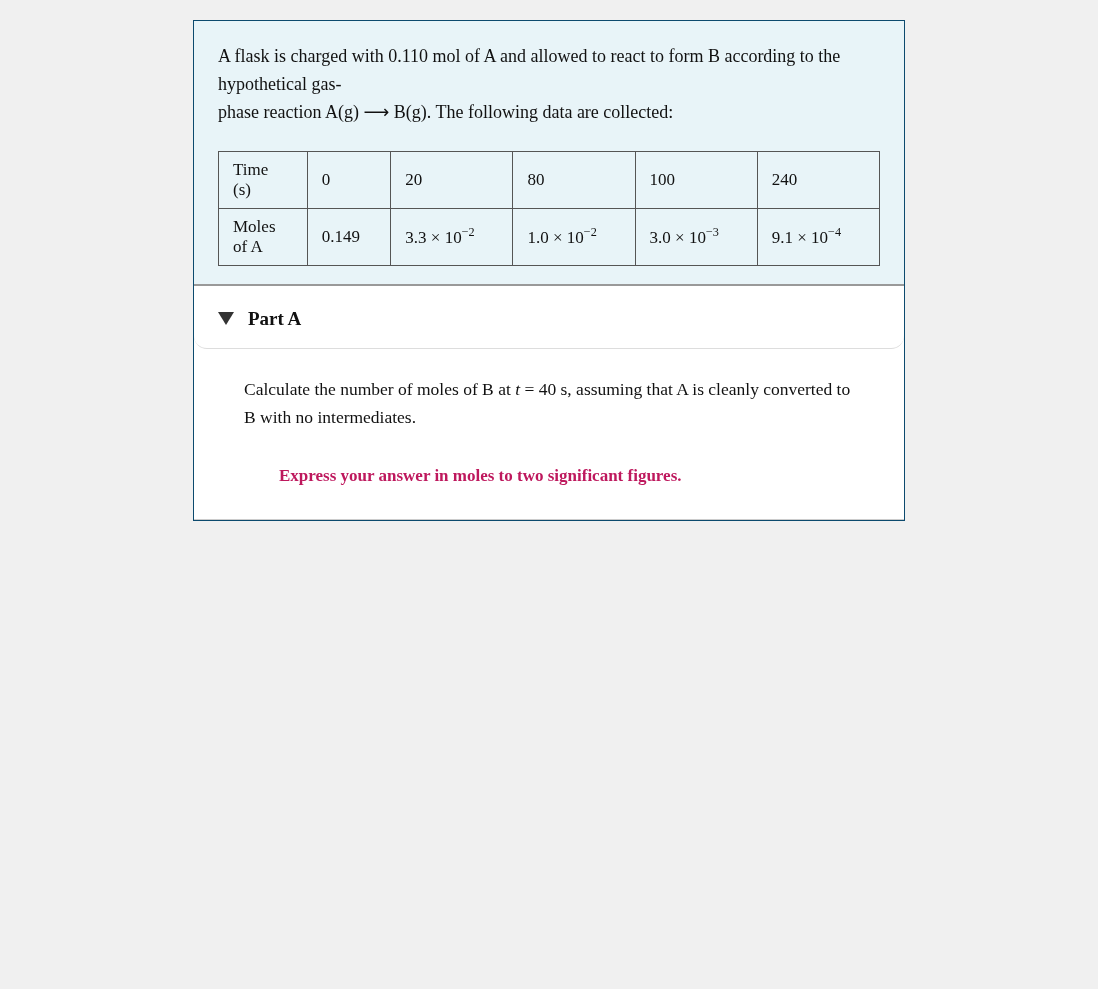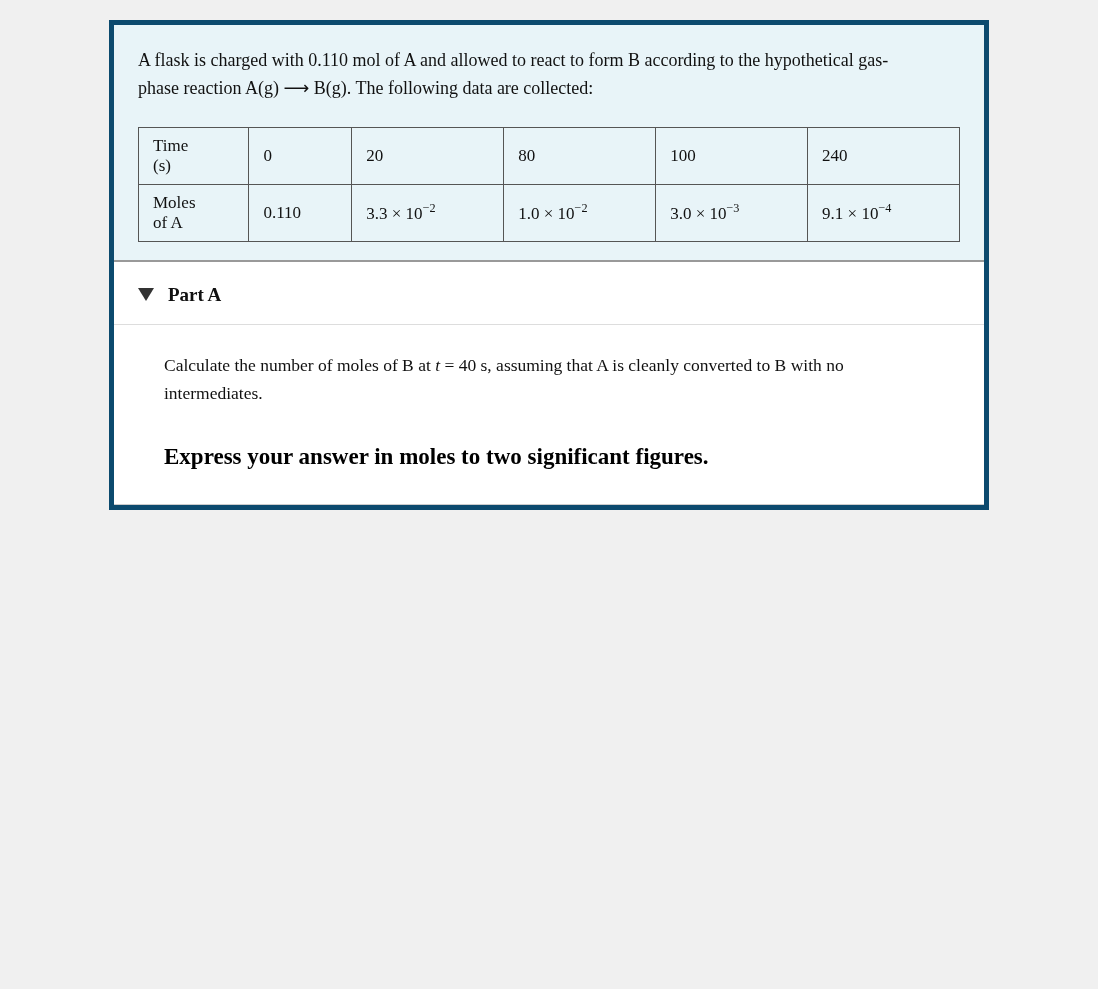--- a/index.html
+++ b/index.html
@@ -13,23 +13,23 @@
       background-color: #f0f0f0;
       width: 1098px;
       min-height: 989px;
       display: flex;
       justify-content: center;
       align-items: flex-start;
       padding: 20px;
     }
 
     .main-container {
-      width: 880px;
+      width: 712px;
       background: #ffffff;
-      border: 5px solid #0c4a6e;
+      border: 1px solid #0c4a6e;
     }
 
     .problem-section {
       background-color: #e8f4f8;
       padding: 22px 24px 18px 24px;
       border-bottom: 2px solid #999;
     }
 
     .problem-text {
       font-size: 18px;
@@ -75,20 +75,21 @@
       background: #ffffff;
       border-bottom: 1px solid #ccc;
     }
 
     .part-header {
       padding: 22px 24px 18px 24px;
       border-bottom: 1px solid #ddd;
       display: flex;
       align-items: center;
       gap: 14px;
+      border-radius: 13px;
     }
 
     .triangle-icon {
       width: 0;
       height: 0;
       border-left: 8px solid transparent;
       border-right: 8px solid transparent;
       border-top: 13px solid #333;
       display: inline-block;
       flex-shrink: 0;
@@ -106,24 +107,25 @@
     }
 
     .question-text {
       font-size: 17.5px;
       line-height: 1.6;
       color: #111;
       margin-bottom: 32px;
     }
 
     .instruction-text {
-      font-size: 23px;
+      font-size: 17px;
       line-height: 1.55;
-      color: #000000;
+      color: #be185d;
       font-weight: bold;
+      margin-left: 35px;
     }
   </style>
 </head>
 <body>
 
 <div class="main-container">
 
   <div class="problem-section">
     <p class="problem-text">
       A flask is charged with 0.110 mol of A and allowed to
@@ -139,21 +141,21 @@
           <td class="data-cell">0</td>
           <td class="data-cell">20</td>
           <td class="data-cell">80</td>
           <td class="data-cell">100</td>
           <td class="data-cell">240</td>
         </tr>
       </thead>
       <tbody>
         <tr>
           <th class="header-cell">Moles<br>of A</th>
-          <td class="data-cell">0.110</td>
+          <td class="data-cell">0.149</td>
           <td class="data-cell">3.3 × 10<sup>−2</sup></td>
           <td class="data-cell">1.0 × 10<sup>−2</sup></td>
           <td class="data-cell">3.0 × 10<sup>−3</sup></td>
           <td class="data-cell">9.1 × 10<sup>−4</sup></td>
         </tr>
       </tbody>
     </table>
   </div>
 
   <div class="part-section">

